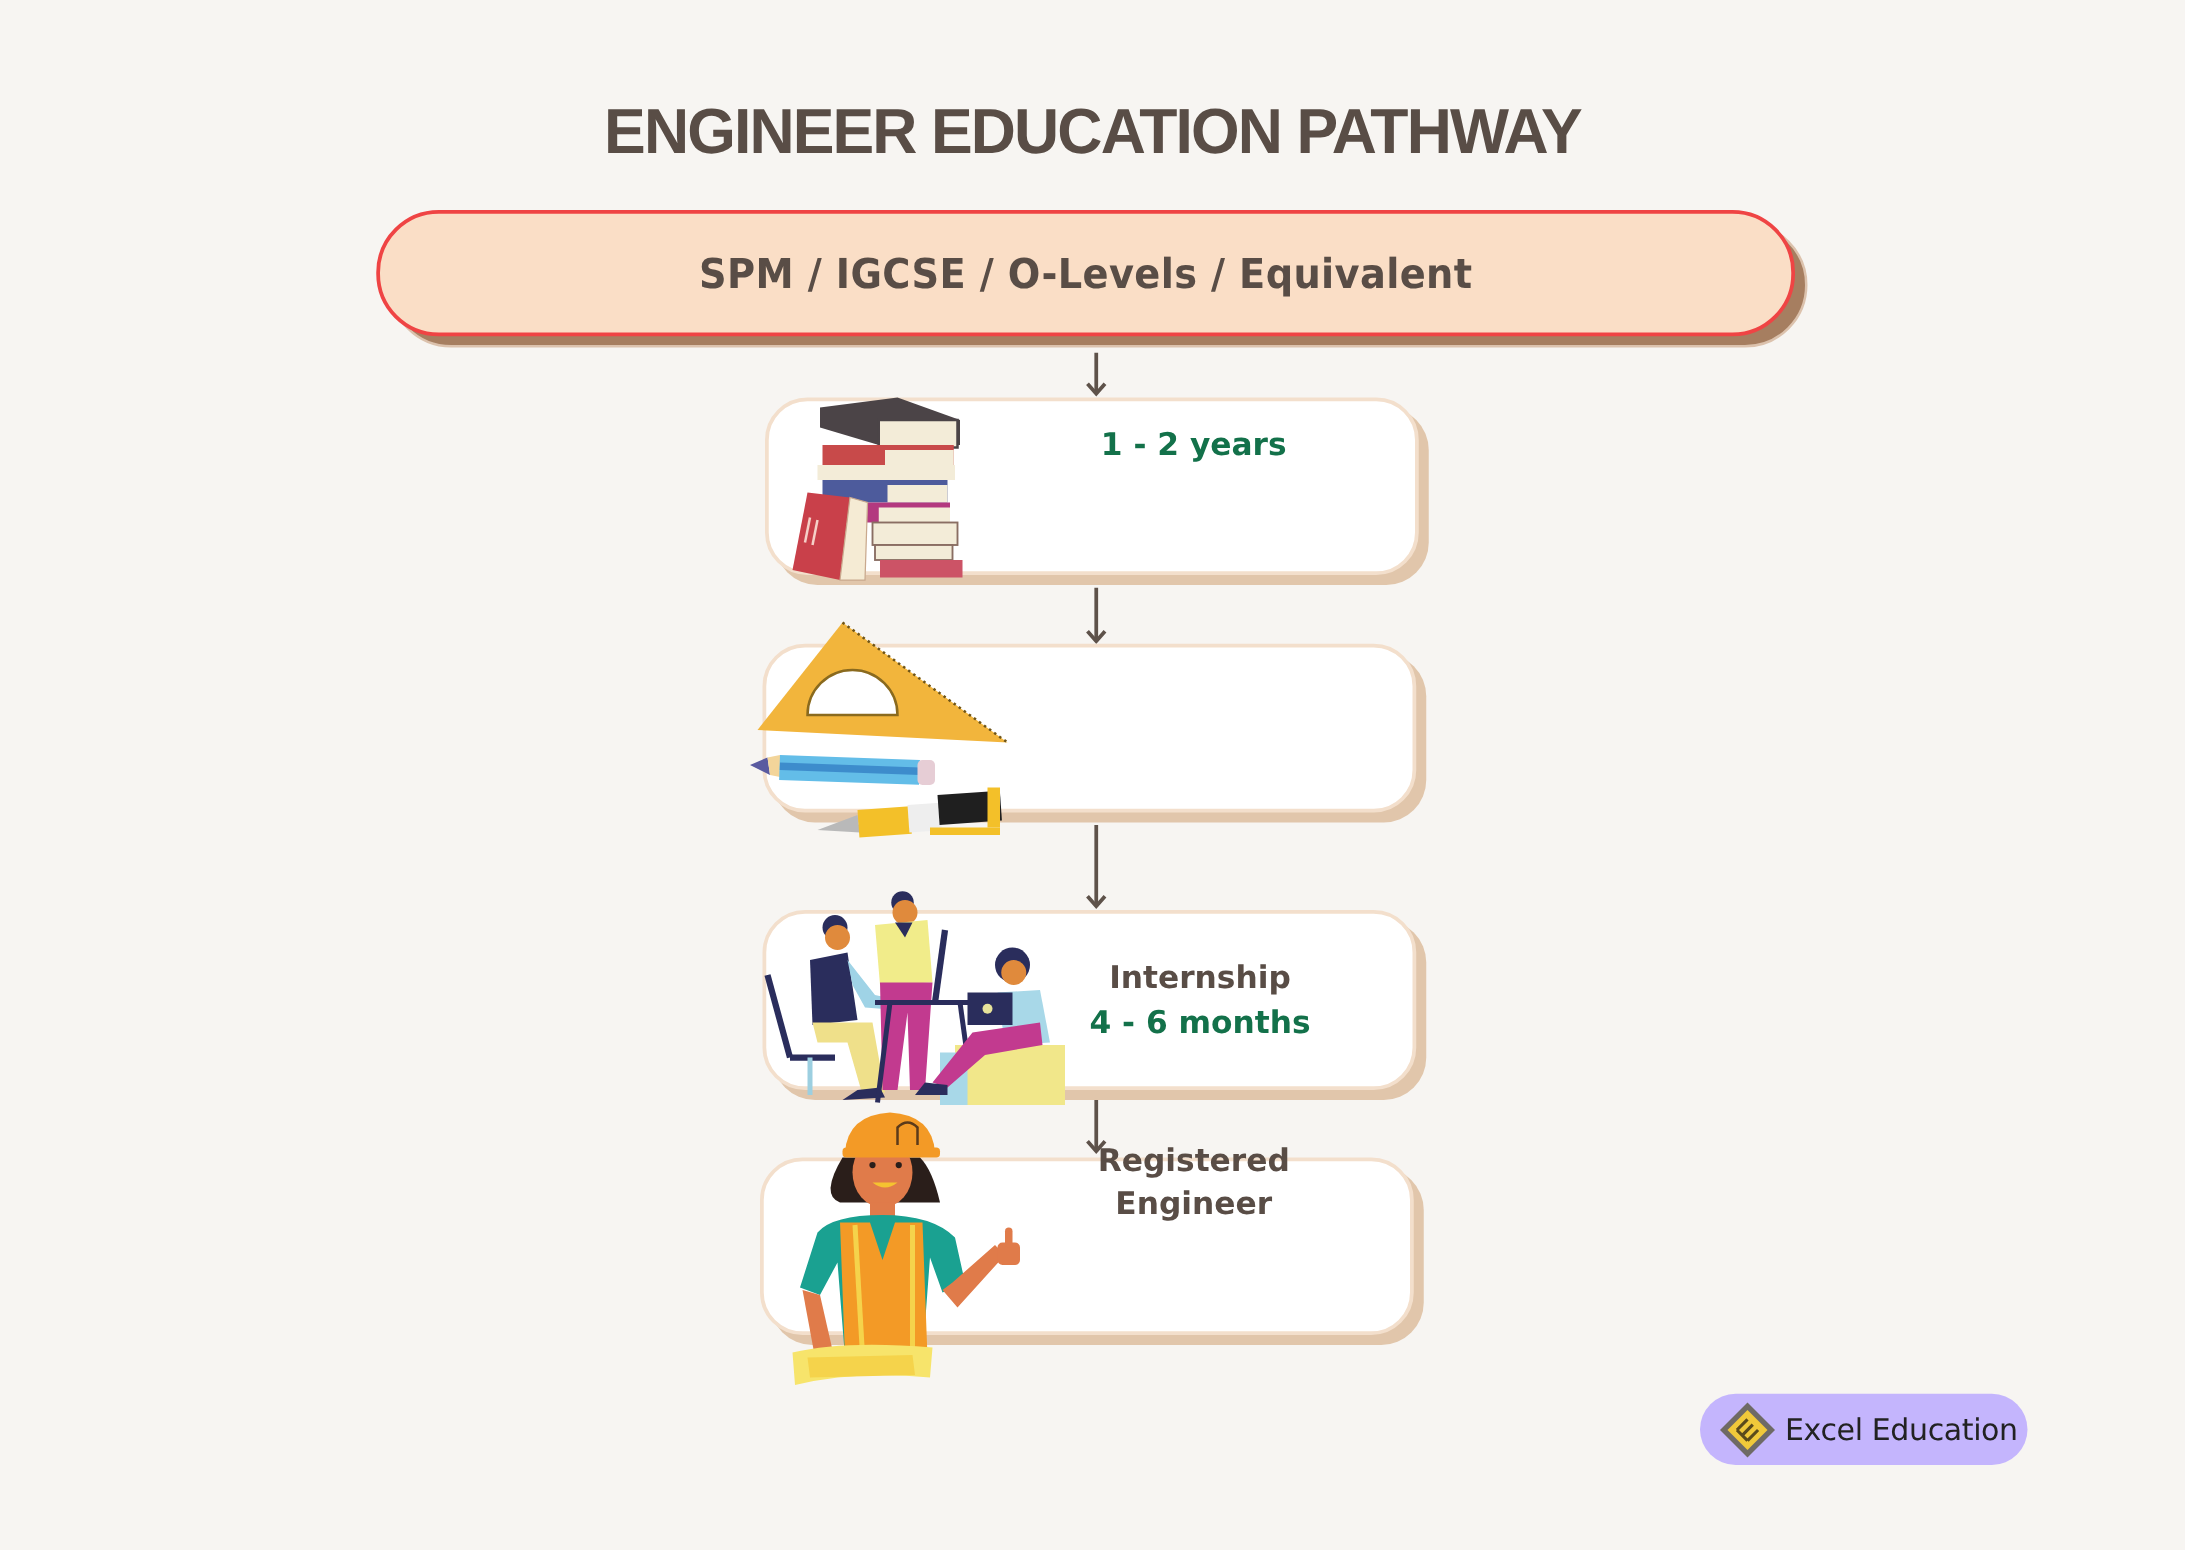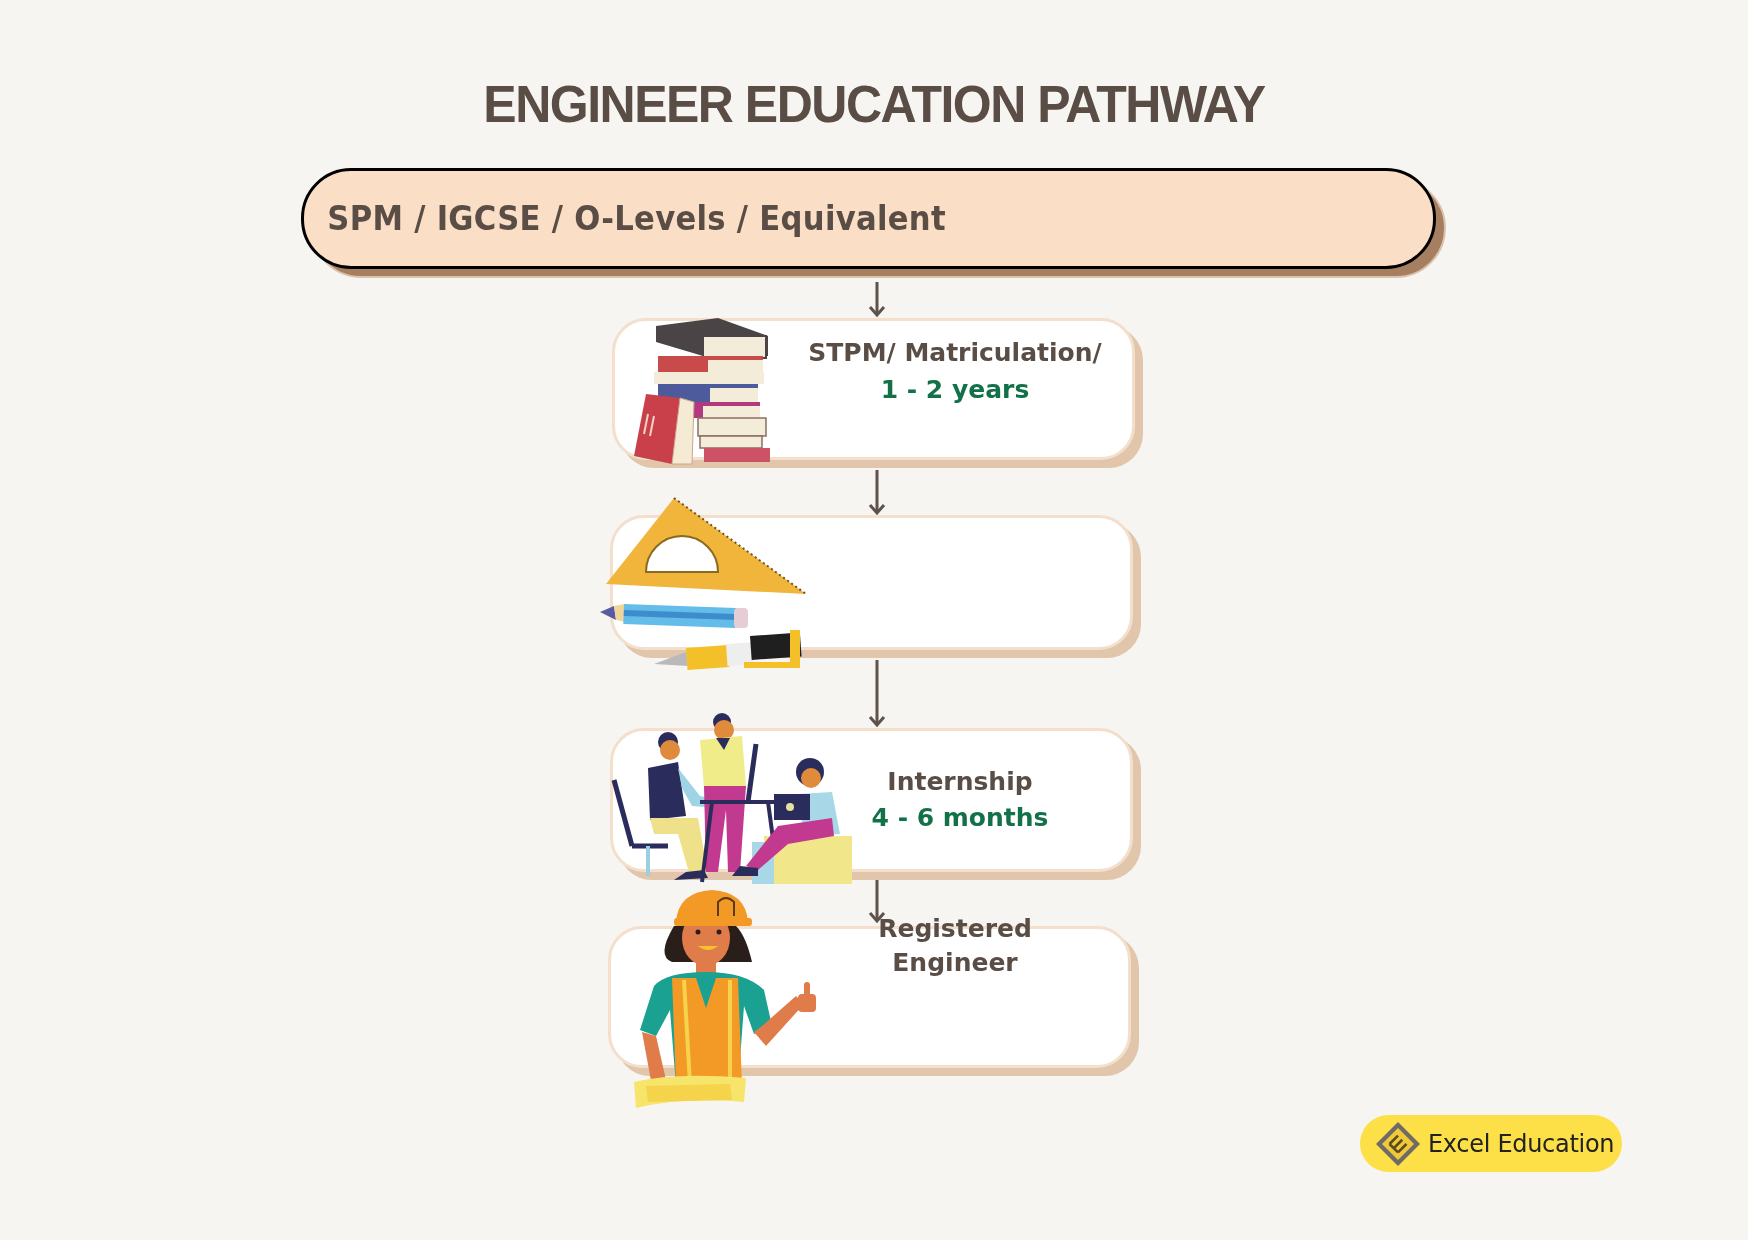--- a/index.html
+++ b/index.html
@@ -15,22 +15,22 @@
     font-size:50px; letter-spacing:-1.5px; color:#594d46;
     transform:scaleY(1.02);
   }
   .topbox-shadow {
     position:absolute; left:311px; top:178px; width:1135px; height:100px;
     border-radius:50px; background:#a67e60; border:2px solid #dcc2ad;
     box-sizing:border-box;
   }
   .topbox {
     position:absolute; left:301px; top:168px; width:1135px; height:101px;
-    border-radius:50px; background:#fadec6; border:3px solid #000000;
-    box-sizing:border-box; display:flex; align-items:center; justify-content:flex-start;
+    border-radius:50px; background:#fadec6; border:3px solid #ef4444;
+    box-sizing:border-box; display:flex; align-items:center; justify-content:center;
   }
   .topbox span {
     font-family:"DejaVu Sans", sans-serif; font-weight:700; font-size:33px;
     color:#594d46; letter-spacing:0.3px; transform:scaleX(0.93);
   }
   .arrow { position:absolute; }
   .card-shadow {
     position:absolute; border-radius:34px; background:#e1c6ab;
   }
   .card {
@@ -39,21 +39,21 @@
   }
   .card-text {
     position:absolute; text-align:center;
     font-family:"DejaVu Sans", sans-serif; font-weight:700;
     color:#594d46; font-size:25px; line-height:34px;
   }
   .card-text .green { color:#13714a; }
   .illus { position:absolute; }
   .logo {
     position:absolute; left:1360px; top:1115px; width:262px; height:57px;
-    border-radius:29px; background:#fde047;
+    border-radius:29px; background:#c4b5fd;
     display:flex; align-items:center;
   }
   .logo-text {
     font-family:"DejaVu Sans", sans-serif; font-size:24px; color:#222;
     margin-left:6px; letter-spacing:-0.3px;
   }
 </style>
 </head>
 <body>
 
@@ -95,21 +95,20 @@
   <rect x="75" y="92" width="57" height="12" fill="#f3ecd8"></rect>
   <rect x="70" y="104" width="68" height="18" fill="#f3ecd8" stroke="#8a6e63" stroke-width="1.5"></rect>
   <rect x="72" y="122" width="62" height="12" fill="#f3ecd8" stroke="#8a6e63" stroke-width="1.5"></rect>
   <rect x="76" y="134" width="66" height="14" fill="#cc5366"></rect>
   <polygon points="6,142 18,80 52,84 44,150" fill="#c9404a"></polygon>
   <polygon points="44,150 52,84 66,88 64,150" fill="#f5ebd4" stroke="#c9a98e" stroke-width="1"></polygon>
   <line x1="16" y1="120" x2="20" y2="100" stroke="#f5d0c8" stroke-width="2"></line>
   <line x1="22" y1="122" x2="26" y2="102" stroke="#f5d0c8" stroke-width="2"></line>
 </svg>
 <div class="card-text" style="left:790px;top:336px;width:330px;line-height:34px">
-  <div>STPM/ Matriculation/</div>
   <div class="green" style="margin-top:3px">1 - 2 years</div>
 </div>
 
 <div class="card-shadow" style="left:618px;top:523px;width:523px;height:135px"></div>
 <div class="card" style="left:610px;top:515px;width:523px;height:135px"></div>
 <svg class="illus" style="left:594px;top:494px" width="220" height="180" viewBox="0 0 220 180">
   <polygon points="12,90 80,4 212,100" fill="#f2b53c"></polygon>
   <path d="M52,78 A36,36 0 0 1 124,78 Z" fill="#ffffff" stroke="#8a6a1e" stroke-width="2"></path>
   <line x1="80" y1="4" x2="212" y2="100" stroke="#6e5418" stroke-width="2" stroke-dasharray="2 3"></line>
   <polygon points="6,118 20,112 22,126" fill="#5a5aa0"></polygon>

